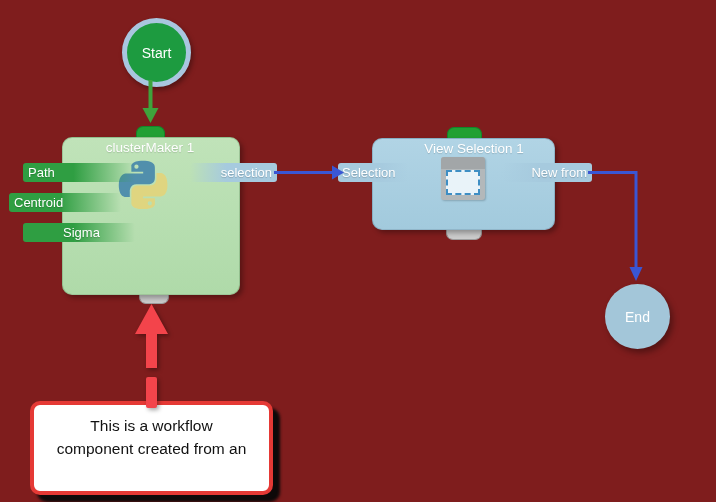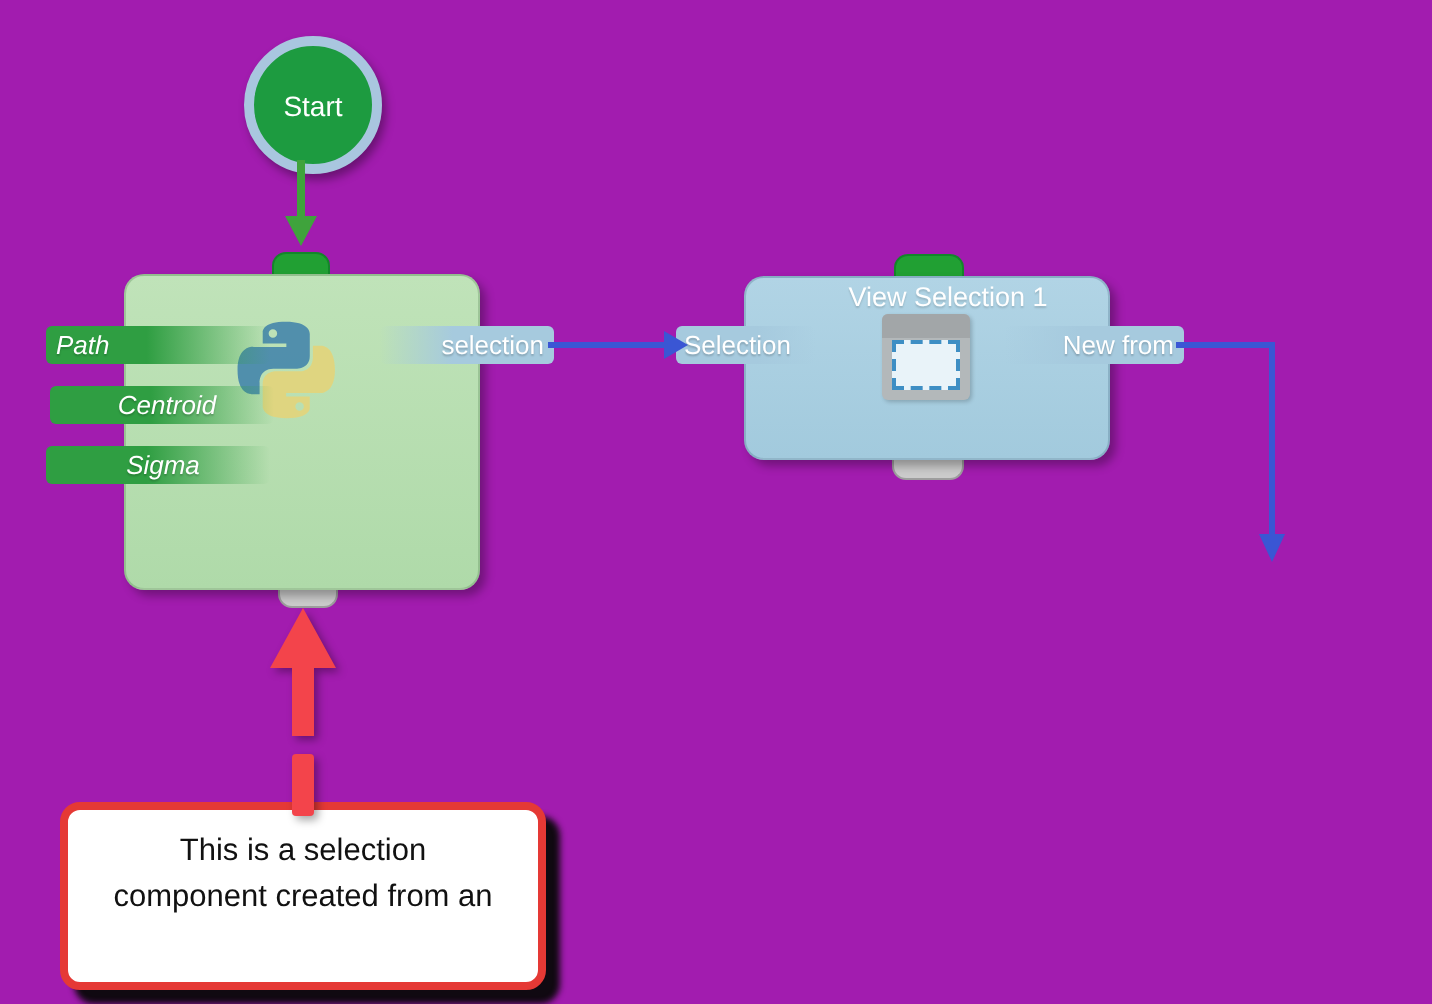--- a/index.html
+++ b/index.html
@@ -4,37 +4,37 @@
 <style>
   :root{
     --start-green:#1d9b40; --tab-green:#21a033; --port-green:#2f9e42;
     --node-green-a:#c0e3b9; --node-green-b:#afdaa9; --arrow-green:#3fa33c;
     --node-blue-a:#b1d4e5; --node-blue-b:#a2cadd; --port-blue:#a6cade;
     --arrow-blue:#3a56d4; --end-blue:#a3c6d9; --ring-blue:#a9c6df;
     --red:#f3444b; --box-red:#e53935;
   }
   html,body{margin:0;padding:0;background:#fff;}
   body{font-family:"Liberation Sans", sans-serif;}
-  #canvas{position:relative;width:716px;height:502px;background:#a21caf;overflow:hidden;}
+  #canvas{position:relative;width:716px;height:502px;background:#7f1d1d;overflow:hidden;}
 
   .layer-svg{position:absolute;left:0;top:0;z-index:5;pointer-events:none;}
   .layer-svg *{pointer-events:auto;}
 
   .tab{position:absolute;z-index:2;}
   .tab.green{background:var(--tab-green);border:1px solid #13862a;border-bottom:none;border-radius:7px 7px 0 0;}
   .tab.gray{background:#cbcbcb;border:1px solid #9d9d9d;border-top:none;border-radius:0 0 7px 7px;}
 
   .node{position:absolute;z-index:3;border-radius:10px;box-shadow:3px 3px 5px rgba(0,0,0,.3);}
   .node.green{background:linear-gradient(180deg,var(--node-green-a),var(--node-green-b));border:1px solid rgba(60,110,60,.25);}
   .node.blue{background:linear-gradient(180deg,var(--node-blue-a),var(--node-blue-b));border:1px solid rgba(50,90,120,.25);}
 
   .node-title{position:absolute;z-index:4;color:#fff;font-size:13.5px;text-align:center;text-shadow:0 1px 1px rgba(0,0,0,.15);}
 
   .pill{position:absolute;z-index:4;height:19px;line-height:19px;font-size:13px;color:#fff;border-radius:3px;white-space:nowrap;text-shadow:0 1px 1px rgba(0,0,0,.2);}
-  .pill.in-green{background:linear-gradient(90deg,var(--port-green) 45%,rgba(47,158,66,0) 100%);padding-left:5px;font-style:italic;}
+  .pill.in-green{background:linear-gradient(90deg,var(--port-green) 45%,rgba(47,158,66,0) 100%);padding-left:5px;}
   .pill.out-blue{background:linear-gradient(270deg,var(--port-blue) 58%,rgba(166,202,222,0) 100%);text-align:right;padding-right:5px;}
   .pill.in-blue{background:linear-gradient(90deg,var(--port-blue) 58%,rgba(166,202,222,0) 100%);padding-left:4px;}
 
   .circle-node{position:absolute;border-radius:50%;display:flex;align-items:center;justify-content:center;color:#fff;font-size:14px;z-index:3;}
   #start-node{left:122px;top:18px;width:59px;height:59px;background:var(--start-green);border:5px solid var(--ring-blue);box-shadow:2px 3px 5px rgba(0,0,0,.35);}
   #end-node{left:605px;top:284px;width:65px;height:65px;background:var(--end-blue);box-shadow:3px 4px 6px rgba(0,0,0,.35);}
 
   #cluster-node{left:62px;top:137px;width:176px;height:156px;}
   #cluster-title{left:62px;top:140px;width:176px;}
   #python-icon{position:absolute;left:114px;top:156px;width:58px;height:58px;z-index:4;opacity:.92;}
@@ -58,42 +58,46 @@
   <div class="tab green" style="left:136px;top:126px;width:27px;height:14px;"></div>
   <div class="tab gray" style="left:139px;top:288px;width:28px;height:15px;"></div>
   <div class="tab green" style="left:447px;top:127px;width:33px;height:14px;"></div>
   <div class="tab gray" style="left:446px;top:222px;width:34px;height:17px;"></div>
 
   <div id="start-node" class="circle-node">
     <span>Start</span>
   </div>
 
   <div id="cluster-node" class="node green"></div>
+  <div id="cluster-title" class="node-title">clusterMaker 1</div>
 
   <svg id="python-icon" viewBox="0 0 110 110">
     <path fill="#4889ac" d="M54.918 9.193c-23.465 0-22 10.177-22 10.177l.026 10.54h22.39v3.164H24.058s-15.014-1.703-15.014 21.97c0 23.672 13.106 22.835 13.106 22.835h7.82v-10.986s-.421-13.105 12.896-13.105h22.205s12.48.202 12.48-12.063v-20.28s1.894-12.252-22.633-12.252zm-12.343 7.09a4.027 4.027 0 1 1 0 8.054 4.027 4.027 0 0 1 0-8.054z"></path>
     <path fill="#e3d57c" d="M55.547 100.735c23.465 0 22-10.177 22-10.177l-.026-10.54h-22.39v-3.164h31.276s15.014 1.703 15.014-21.97c0-23.672-13.106-22.835-13.106-22.835h-7.82v10.986s.421 13.105-12.896 13.105H45.394s-12.48-.202-12.48 12.063v20.28s-1.894 12.252 22.633 12.252zm12.343-7.09a4.027 4.027 0 1 1 0-8.054 4.027 4.027 0 0 1 0 8.054z"></path>
   </svg>
 
   <div class="pill in-green" style="left:23px;top:163px;width:107px;"><span>Path</span></div>
-  <div class="pill in-green" style="left:25px;top:193px;width:107px;text-align:center;"><span>Centroid</span></div>
+  <div class="pill in-green" style="left:9px;top:193px;width:107px;"><span>Centroid</span></div>
   <div class="pill in-green" style="left:23px;top:223px;width:107px;text-align:center;"><span>Sigma</span></div>
   <div class="pill out-blue" style="left:190px;top:163px;width:82px;"><span>selection</span></div>
 
   <div id="vs-node" class="node blue"></div>
   <div id="vs-title" class="node-title">View Selection 1</div>
 
   <div id="vs-icon">
     <div class="icon-band"></div>
     <div class="icon-screen"></div>
   </div>
 
   <div class="pill in-blue" style="left:338px;top:163px;width:66px;"><span>Selection</span></div>
   <div class="pill out-blue" style="left:502px;top:163px;width:85px;"><span>New from</span></div>
 
+  <div id="end-node" class="circle-node">
+    <span>End</span>
+  </div>
 
   <svg class="layer-svg" width="716" height="502">
     <g>
       <line x1="150.5" y1="80" x2="150.5" y2="110" stroke="#3fa33c" stroke-width="4"></line>
       <polygon points="142.5,108 158.5,108 150.5,123" fill="#3fa33c"></polygon>
     </g>
     <g>
       <line x1="274" y1="172.5" x2="333" y2="172.5" stroke="#3a56d4" stroke-width="3"></line>
       <polygon points="332,165.5 332,179.5 344,172.5" fill="#3a56d4"></polygon>
     </g>
@@ -103,18 +107,18 @@
     </g>
   </svg>
 
   <svg id="red-arrow-svg" width="46" height="112" viewBox="0 0 46 112">
     <polygon points="21.5,4 5,34 16,34 16,68 27,68 27,34 38,34" fill="#f3444b"></polygon>
     <rect x="16" y="77" width="11" height="31" rx="2" fill="#f3444b"></rect>
   </svg>
 
   <div id="note-box">
     <div class="note-text">
-      <div>This is a selection</div>
+      <div>This is a workflow</div>
       <div>component created from an</div>
     </div>
   </div>
 
 </div>
 
 </body></html>

